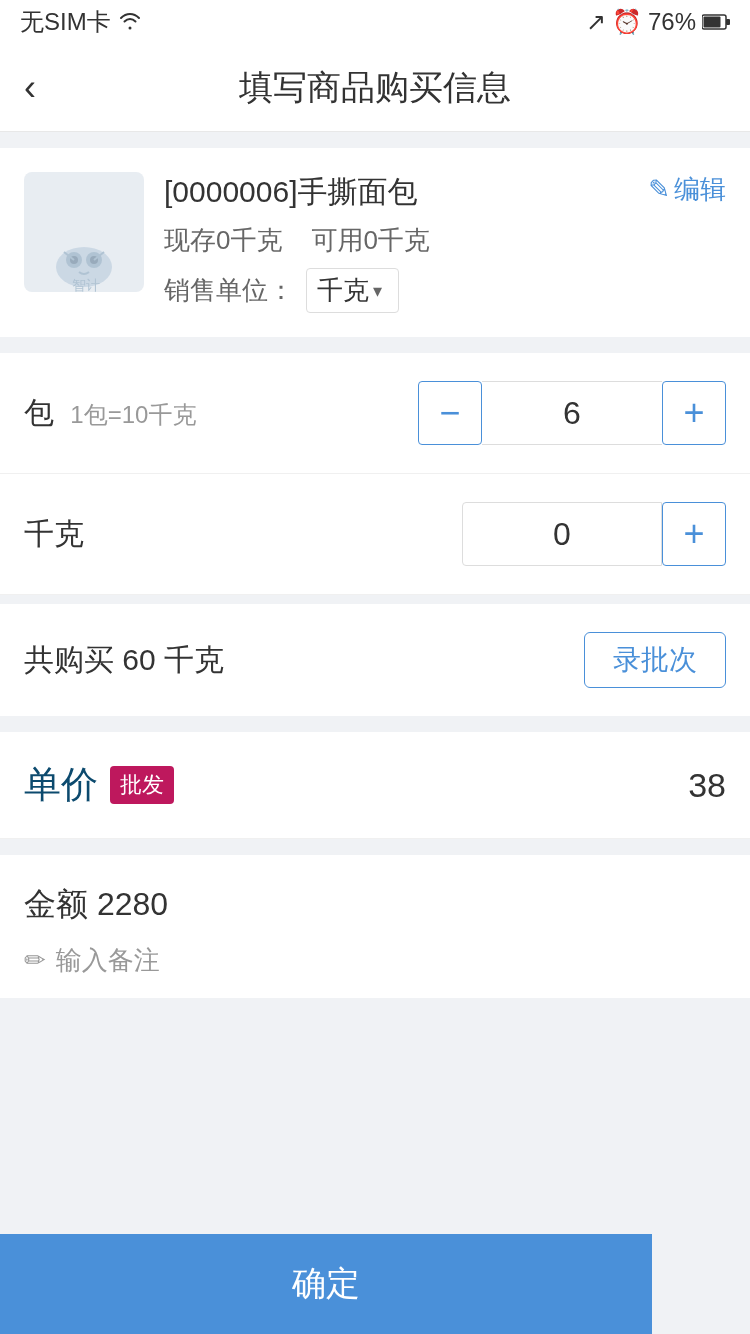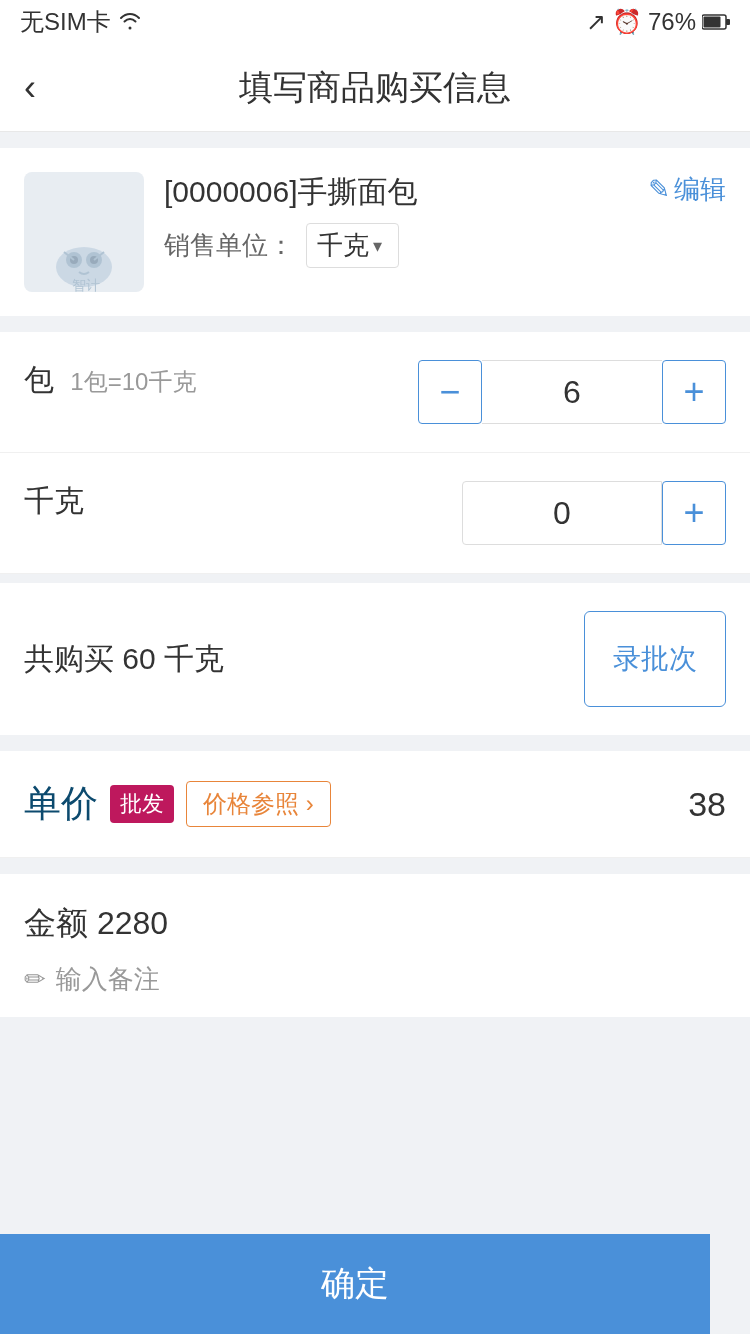--- a/index.html
+++ b/index.html
@@ -136,21 +136,21 @@
       align-items: flex-end;
     }
 
     
     .input-section {
       background: #fff;
       margin-top: 16px;
     }
     .input-row {
       display: flex;
-      align-items: flex-start;
+      align-items: center;
       padding: 28px 24px;
       border-bottom: 1px solid #f0f0f0;
     }
     .input-label {
       flex: 1;
       font-size: 30px;
       color: #333;
     }
     .input-hint {
       font-size: 24px;
@@ -209,21 +209,21 @@
       justify-content: space-between;
     }
     .total-text {
       font-size: 30px;
       color: #333;
     }
     .batch-btn {
       border: 1px solid #4a90d9;
       color: #4a90d9;
       background: #fff;
-      padding: 28px 28px;
+      padding: 8px 28px;
       border-radius: 6px;
       font-size: 28px;
       cursor: pointer;
     }
 
     
     .price-section {
       background: #fff;
       margin-top: 16px;
     }
@@ -282,21 +282,21 @@
       gap: 10px;
       color: #999;
       font-size: 26px;
     }
 
     
     .confirm-btn {
       position: fixed;
       bottom: 0;
       left: 0;
-      width: 710px;
+      width: 652px;
       height: 100px;
       background: #4a90d9;
       color: #fff;
       font-size: 34px;
       display: flex;
       align-items: center;
       justify-content: center;
       cursor: pointer;
       border: none;
     }
@@ -355,20 +355,25 @@
       <circle cx="30" cy="28" r="4" fill="#4a6a85"></circle>
       <circle cx="50" cy="28" r="4" fill="#4a6a85"></circle>
       <path d="M35 40 Q40 44 45 40" stroke="#7a9bb5" stroke-width="2" fill="none"></path>
       <path d="M20 20 L30 28" stroke="#7a9bb5" stroke-width="2"></path>
       <path d="M60 20 L50 28" stroke="#7a9bb5" stroke-width="2"></path>
       <text x="28" y="58" font-size="14" fill="#7a9bb5" font-family="sans-serif">智计</text>
     </svg>
   </div>
   <div class="product-info">
     <div class="product-name">[0000006]手撕面包</div>
+    <div class="product-stock">
+      <span>现存0千克</span>
+      <span>&nbsp;&nbsp;</span>
+      <span>可用0千克</span>
+    </div>
     <div class="product-unit-row">
       <span>销售单位：</span>
       <div class="unit-dropdown">
         <span>千克</span>
         <span class="chevron-down">▾</span>
       </div>
     </div>
   </div>
   <div class="product-card-right">
     <div class="edit-btn">
@@ -405,21 +410,20 @@
 
 <div class="total-row">
   <span class="total-text">共购买 60 千克</span>
   <button class="batch-btn">录批次</button>
 </div>
 
 <div class="price-section">
   <div class="price-row">
     <span class="price-label">单价</span>
     <span class="price-tag">批发</span>
-    <div class="price-ref-btn">价格参照 ›</div>
     <span class="price-value">38</span>
   </div>
 </div>
 
 <div class="amount-section">
   <div class="amount-row">
     <span>金额</span>
     <span> </span>
     <span>2280</span>
   </div>

